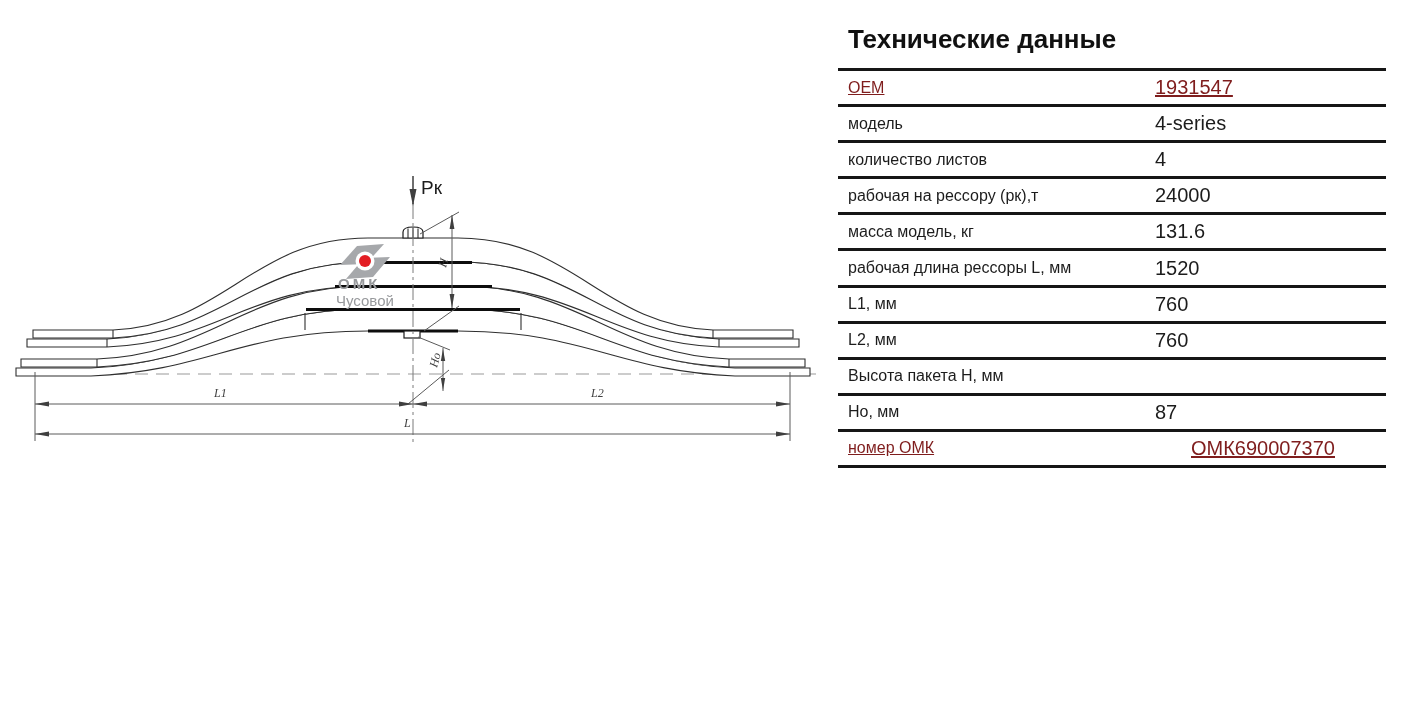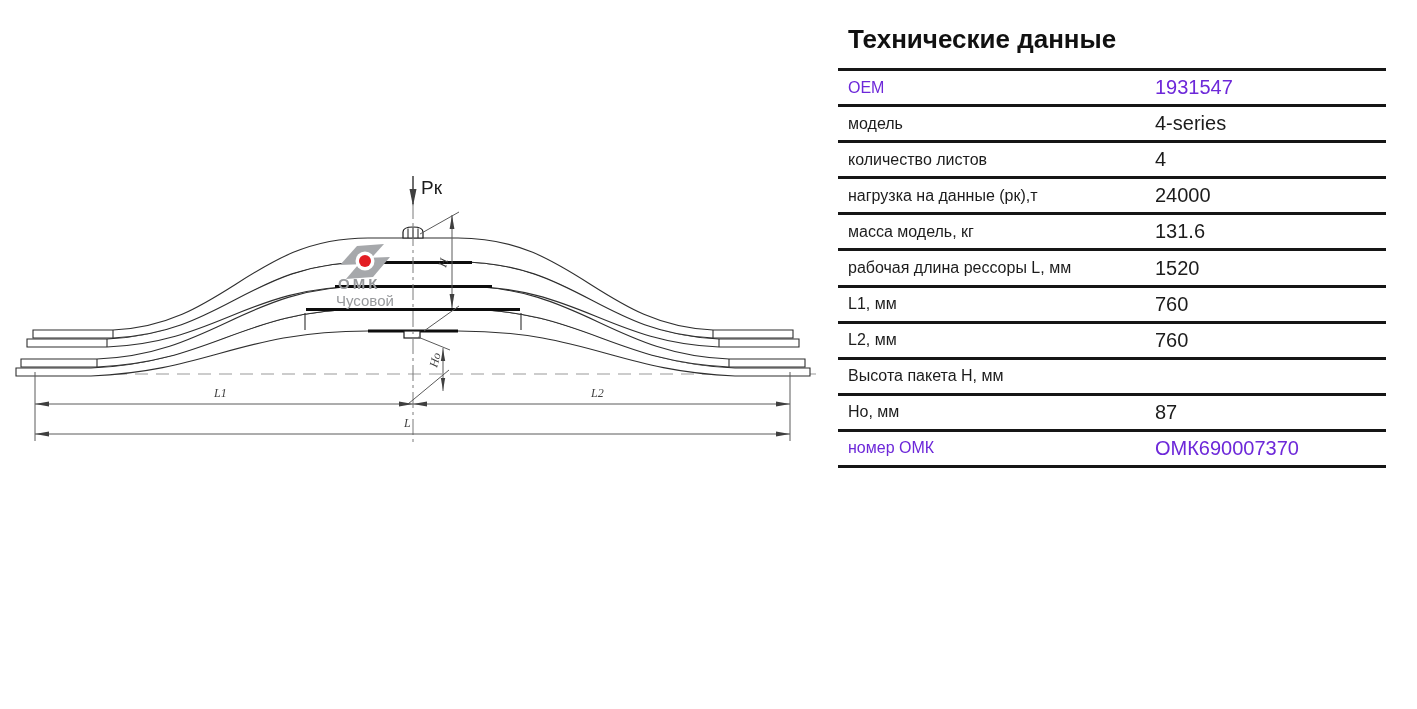--- a/index.html
+++ b/index.html
@@ -21,24 +21,24 @@
   .cline{stroke:#7a7a7a;stroke-width:1;fill:none;stroke-dasharray:16 4 3 4;}
   .dimtext{font-family:"Liberation Serif", serif;font-style:italic;font-size:12px;fill:#3f3f3f;}
   .forcetext{font-family:"Liberation Sans", sans-serif;font-size:19px;fill:#1c1c1c;}
   .logo-txt1{font-family:"Liberation Sans", sans-serif;font-weight:bold;font-size:15px;letter-spacing:3px;fill:#97999c;}
   .logo-txt2{font-family:"Liberation Sans", sans-serif;font-size:15px;fill:#97999c;}
   
   .spec-panel{position:absolute;left:838px;top:24px;width:548px;}
   .spec-title{font-size:26px;font-weight:bold;margin:0 0 13px 10px;color:#111;}
   .spec-table{width:548px;}
   .spec-row{display:flex;align-items:center;height:33.1px;border-top:3px solid #161616;}
-  .spec-row:last-child{border-bottom:3px solid #161616;}
+  .spec-row:last-child{border-bottom:3px solid #161616;gap:36px;}
   .spec-label{width:307px;padding-left:10px;font-size:16px;}
   .spec-value{flex:1;font-size:20px;}
-  .spec-row.red .spec-label,.spec-row.red .spec-value{color:#6d28d9;}
+  .spec-row.red .spec-label,.spec-row.red .spec-value{color:#7f1d1d;text-decoration:underline;}
 </style>
 </head>
 <body>
 
 <div class="drawing-wrap">
   <svg viewBox="0 0 830 460" xmlns="http://www.w3.org/2000/svg">
 
     <line class="dash" x1="30" y1="358" x2="816" y2="358"></line>
 
     <g>
@@ -144,21 +144,21 @@
     </div>
     <div class="spec-row">
       <div class="spec-label">модель</div>
       <div class="spec-value">4-series</div>
     </div>
     <div class="spec-row">
       <div class="spec-label">количество листов</div>
       <div class="spec-value">4</div>
     </div>
     <div class="spec-row">
-      <div class="spec-label">нагрузка на данные (рк),т</div>
+      <div class="spec-label">рабочая на рессору (рк),т</div>
       <div class="spec-value">24000</div>
     </div>
     <div class="spec-row">
       <div class="spec-label">масса модель, кг</div>
       <div class="spec-value">131.6</div>
     </div>
     <div class="spec-row">
       <div class="spec-label">рабочая длина рессоры L, мм</div>
       <div class="spec-value">1520</div>
     </div>

